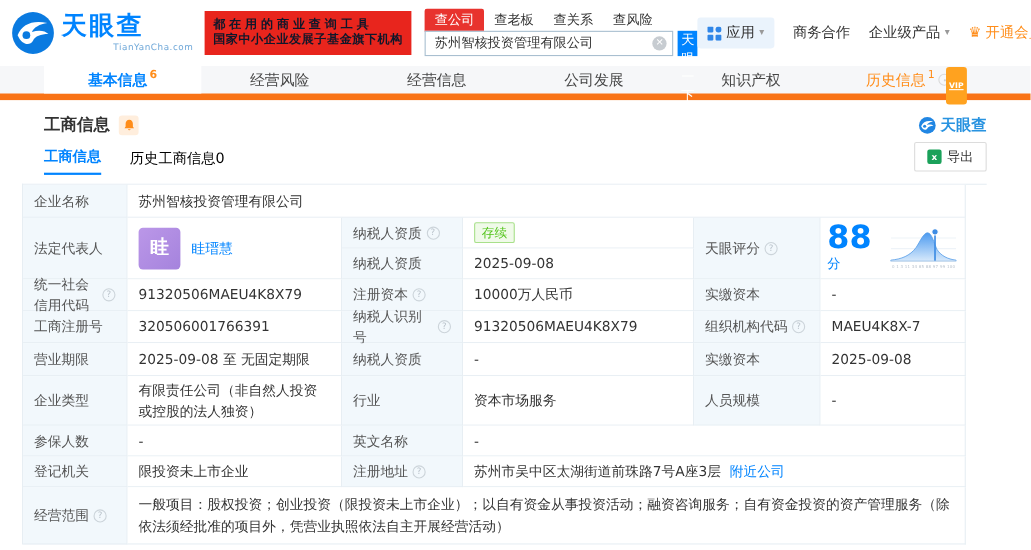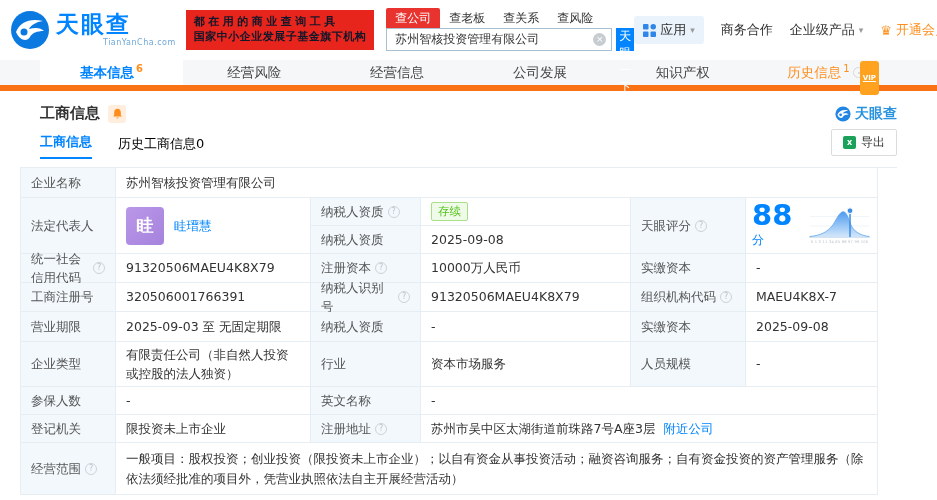--- a/index.html
+++ b/index.html
@@ -264,21 +264,21 @@
       <span class="q">?</span>
   </div>
   <div class="cell" style="grid-area:5/4">91320506MAEU4K8X79</div>
   <div class="cell lbl" style="grid-area:5/5">
     <span>组织机构代码</span>
       <span class="q">?</span>
   </div>
   <div class="cell" style="grid-area:5/6">MAEU4K8X-7</div>
 
   <div class="cell lbl" style="grid-area:6/1">营业期限</div>
-  <div class="cell" style="grid-area:6/2">2025-09-03 至 无固定期限</div>
+  <div class="cell" style="grid-area:6/2">2025-09-08 至 无固定期限</div>
   <div class="cell lbl" style="grid-area:6/3">纳税人资质</div>
   <div class="cell" style="grid-area:6/4">-</div>
   <div class="cell lbl" style="grid-area:6/5">实缴资本</div>
   <div class="cell" style="grid-area:6/6">2025-09-08</div>
 
   <div class="cell lbl" style="grid-area:7/1">企业类型</div>
   <div class="cell wrapcell" style="grid-area:7/2">有限责任公司（非自然人投资或控股的法人独资）</div>
   <div class="cell lbl" style="grid-area:7/3">行业</div>
   <div class="cell" style="grid-area:7/4">资本市场服务</div>
   <div class="cell lbl" style="grid-area:7/5">人员规模</div>

